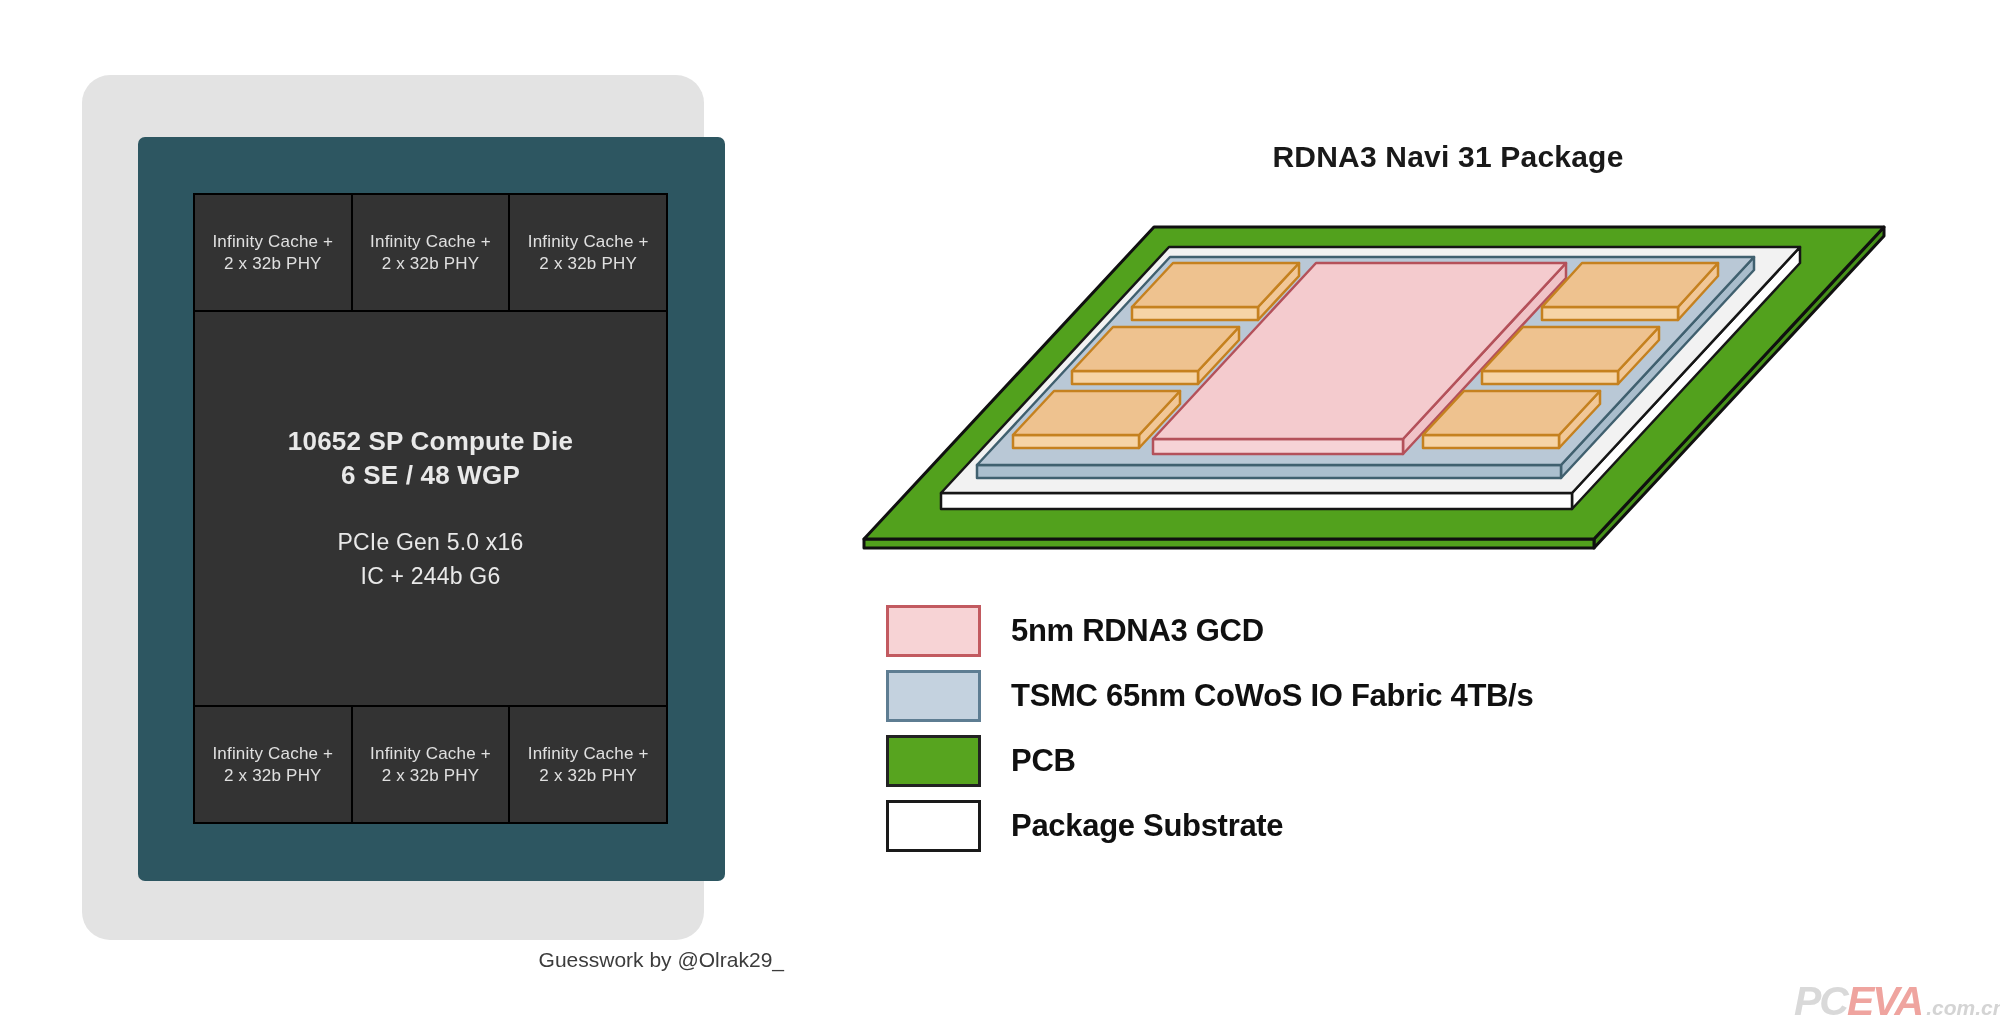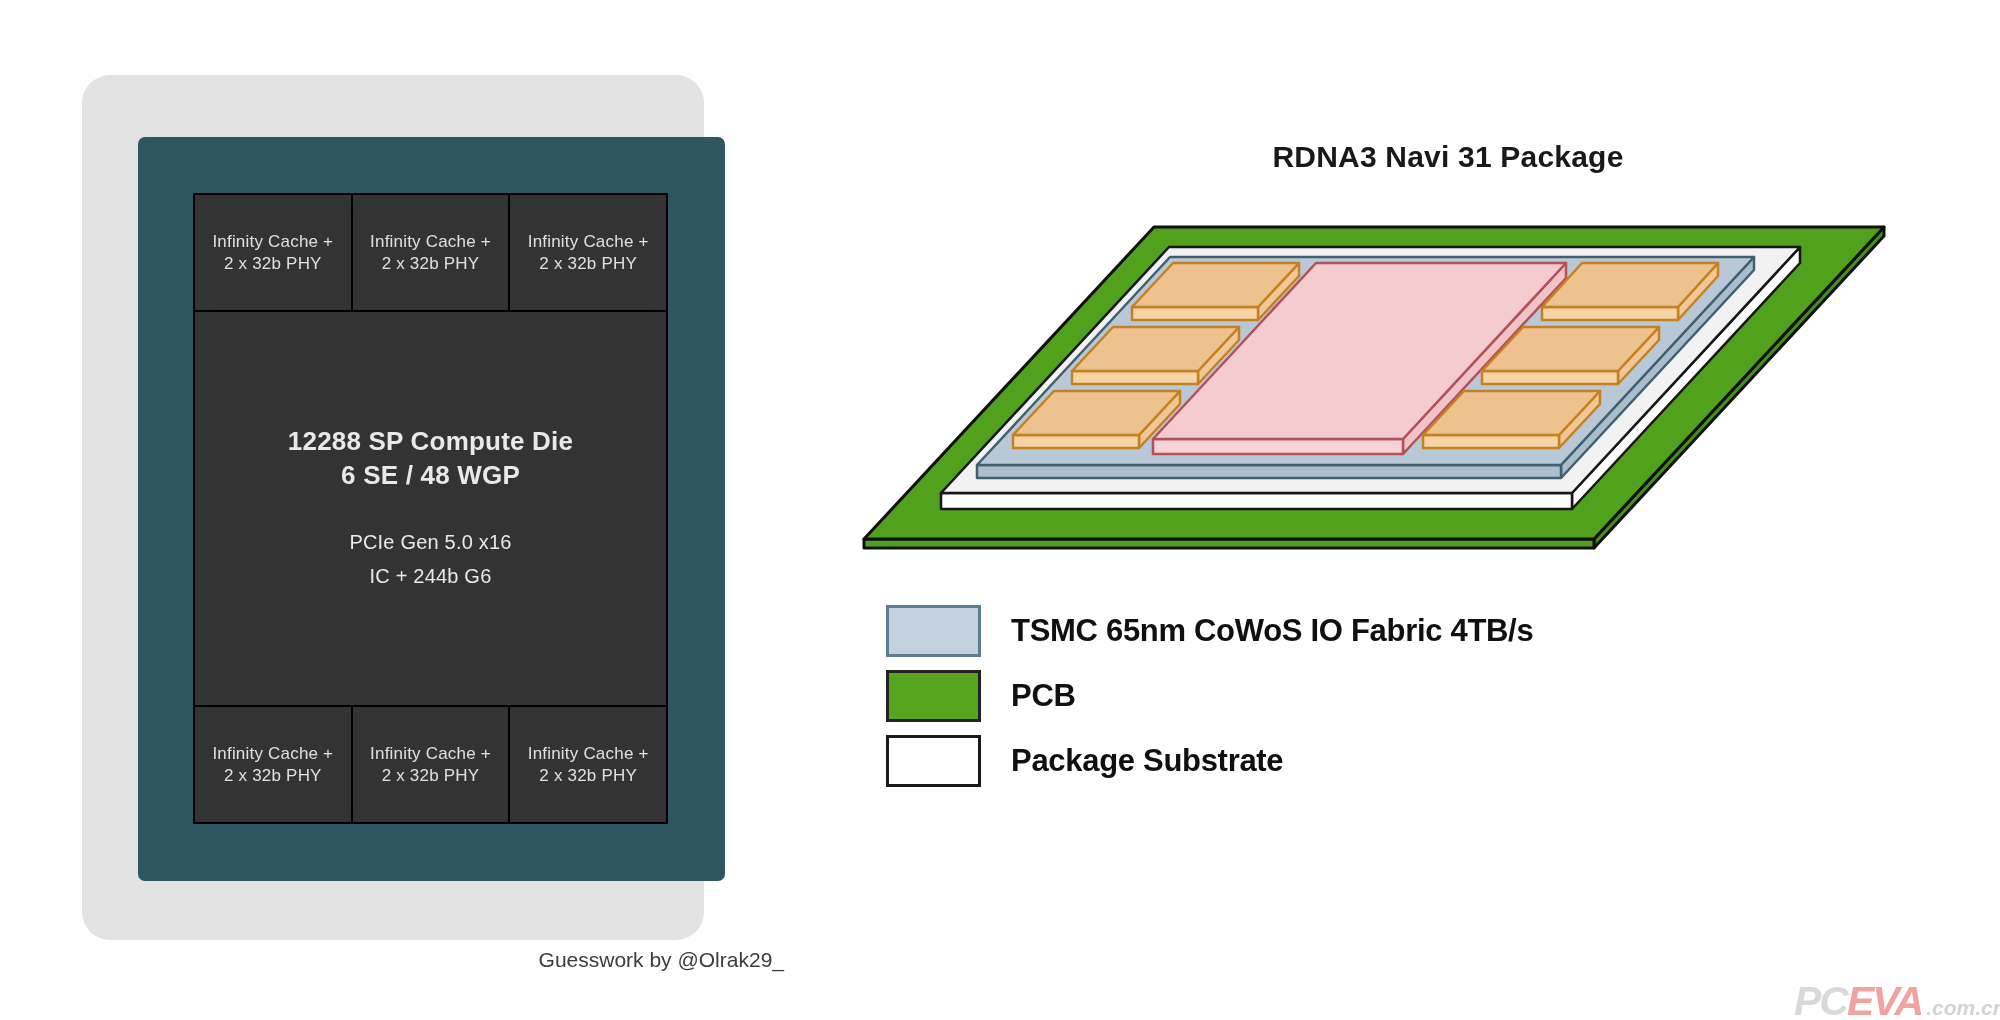--- a/index.html
+++ b/index.html
@@ -26,21 +26,21 @@
     grid-template-rows:115px 1fr 115px;gap:2px;
   }
   .cell{
     background:#333333;color:#e0e0e0;
     display:flex;flex-direction:column;align-items:center;justify-content:center;
     text-align:center;
   }
   .cell.phy{font-size:17px;line-height:22px;font-weight:400;letter-spacing:.2px;}
   .cell.core{grid-column:1 / 4;color:#e9e9e9;}
   .core-l1,.core-l2{font-size:26px;line-height:34px;font-weight:700;letter-spacing:.2px;}
-  .core-l3,.core-l4{font-size:20px;line-height:34px;font-weight:400;letter-spacing:.2px;}
+  .core-l3,.core-l4{font-size:23px;line-height:34px;font-weight:400;letter-spacing:.2px;}
   .core-gap{height:33px;}
   .die-caption{
     left:82px;top:948px;width:702px;text-align:right;
     font-size:21px;color:#3c3c3c;font-weight:400;
   }
 
   
   .pkg-title{
     left:1148px;top:140px;width:600px;text-align:center;
     font-size:30px;font-weight:700;color:#191919;letter-spacing:.2px;
@@ -82,21 +82,21 @@
       <div class="cell phy">
         <span>Infinity Cache +</span>
         <span>2 x 32b PHY</span>
       </div>
       <div class="cell phy">
         <span>Infinity Cache +</span>
         <span>2 x 32b PHY</span>
       </div>
 
       <div class="cell core">
-        <span class="core-l1">12288 SP Compute Die</span>
+        <span class="core-l1">10652 SP Compute Die</span>
         <span class="core-l2">6 SE / 48 WGP</span>
         <span class="core-gap"></span>
         <span class="core-l3">PCIe Gen 5.0 x16</span>
         <span class="core-l4">IC + 244b G6</span>
       </div>
 
       <div class="cell phy">
         <span>Infinity Cache +</span>
         <span>2 x 32b PHY</span>
       </div>
@@ -167,20 +167,24 @@
     <polygon fill="#eec28f" points="1523,327 1659,327 1618,371 1482,371"></polygon>
 
     <polygon fill="#f1c797" points="1600,391 1559,435 1559,448 1600,404"></polygon>
     <polygon fill="#f6d4a6" points="1423,435 1559,435 1559,448 1423,448"></polygon>
     <polygon fill="#eec28f" points="1464,391 1600,391 1559,435 1423,435"></polygon>
   </g>
 </svg>
 
 <div class="abs legend">
 
+  <div class="legend-row">
+    <div class="swatch" style="background: rgb(247, 211, 213); border-color: rgb(194, 90, 96);"></div>
+    <div class="legend-label">5nm RDNA3 GCD</div>
+  </div>
 
 
   <div class="legend-row">
     <div class="swatch" style="background: rgb(196, 210, 223); border-color: rgb(94, 125, 146);"></div>
     <div class="legend-label">TSMC 65nm CoWoS IO Fabric 4TB/s</div>
   </div>
 
   <div class="legend-row">
     <div class="swatch" style="background: rgb(87, 164, 31); border-color: rgb(34, 34, 34);"></div>
     <div class="legend-label">PCB</div>

